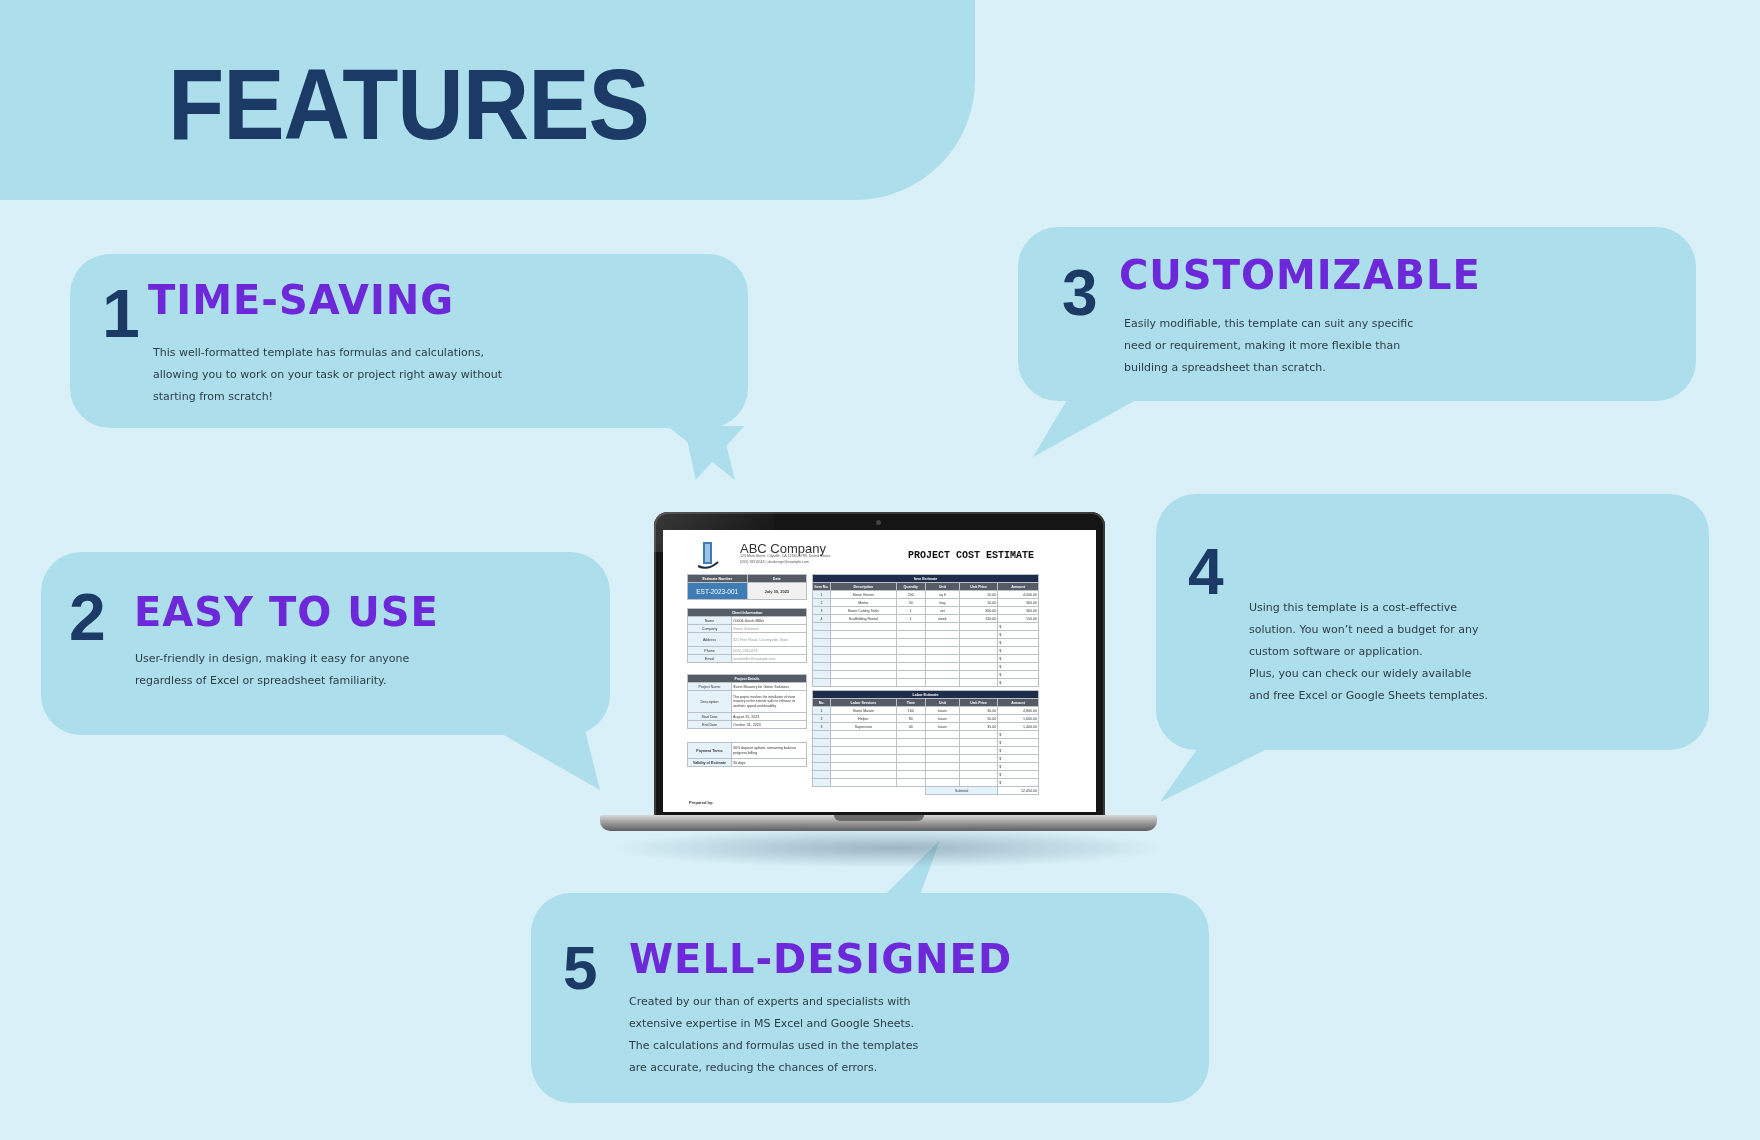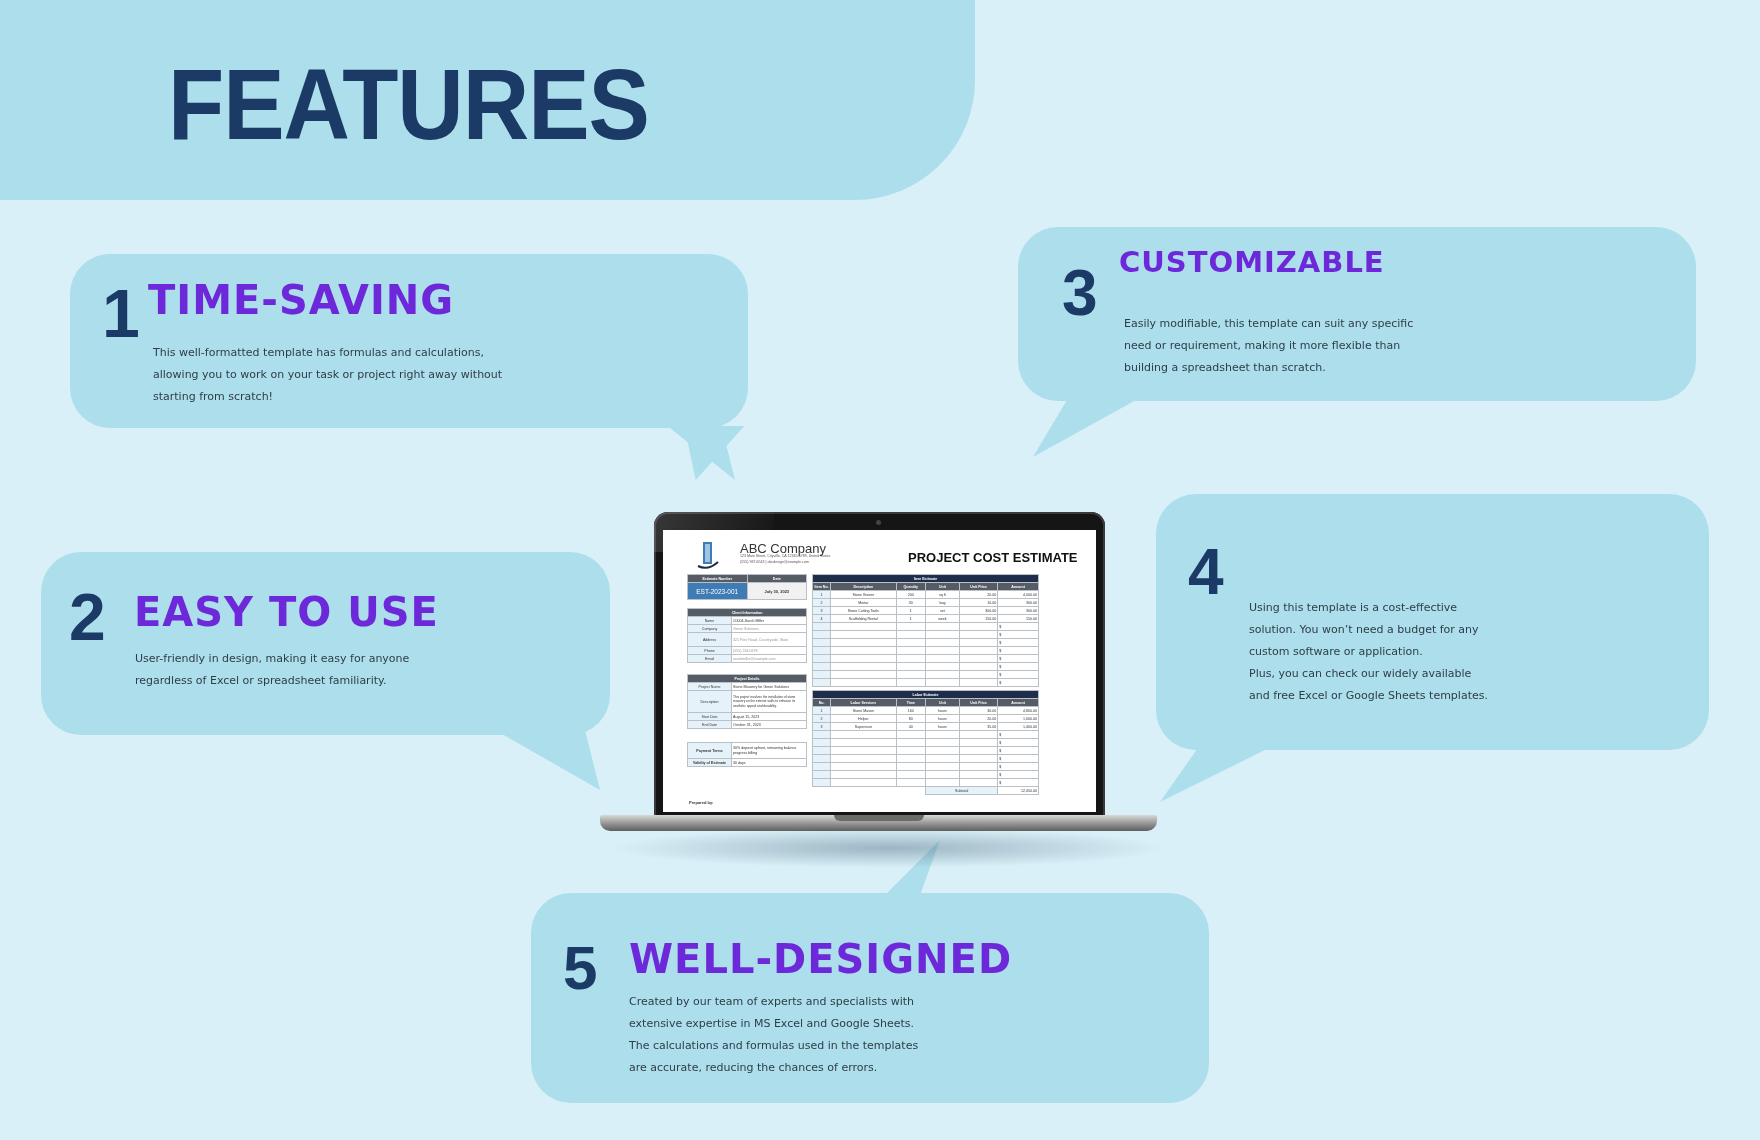--- a/index.html
+++ b/index.html
@@ -19,21 +19,21 @@
   .bezel { position: absolute; left: 654px; top: 512px; width: 451px; height: 306px; background: #151515; border-radius: 14px 14px 0 0; box-shadow: inset 0 0 0 2px #3a3a3a; overflow: hidden; }
   .bezel::before { content: ""; position: absolute; left: 0; top: 0; width: 120px; height: 40px; background: linear-gradient(120deg, rgba(255,255,255,0.15), rgba(255,255,255,0)); }
   .camera { position: absolute; left: 222px; top: 8px; width: 5px; height: 5px; background: #444; border-radius: 50%; }
   .screen { position: absolute; left: 9px; top: 18px; width: 433px; height: 282px; background: #ffffff; overflow: hidden; font-family: "Liberation Sans", sans-serif; color: #333; }
   .base { position: absolute; left: 600px; top: 815px; width: 557px; height: 16px; background: linear-gradient(#d8d8d8, #8d8d8d 60%, #5f5f5f); border-radius: 2px 2px 10px 10px; }
   .notch { position: absolute; left: 234px; top: 0; width: 90px; height: 6px; background: #6a6a6a; border-radius: 0 0 6px 6px; }
 
   .logo { position: absolute; left: 34px; top: 10px; width: 22px; height: 30px; }
   .co-name { position: absolute; left: 77px; top: 11px; font-size: 13px; color: #333; }
   .co-addr { position: absolute; left: 77px; top: 23px; font-size: 3.6px; color: #555; line-height: 6px; }
-  .est-title { position: absolute; left: 245px; top: 20px; font-family: Liberation Sans, sans-serif; font-weight: 700; font-size: 13px; color: #111; }
+  .est-title { position: absolute; left: 245px; top: 20px; font-family: Liberation Mono, monospace; font-weight: 700; font-size: 10px; color: #111; }
 
   .tbl { position: absolute; border-collapse: collapse; font-size: 3.6px; table-layout: fixed; }
   .tbl td, .tbl th { border: 0.5px solid #b9c0c6; height: 8px; padding: 0 1px; text-align: center; white-space: nowrap; overflow: hidden; }
   .tbl th { background: #555c66; color: #fff; font-weight: 700; }
   .tbl th.dark { background: #1e2e4a; }
   .tbl td.lbl { background: #e6f2fa; }
   .tbl td.l { text-align: left; }
   .tbl td.r { text-align: right; }
   .tbl td.grey { color: #999; text-align: left; }
   .tbl td.idx { background: #e6f2fa; }
@@ -57,21 +57,21 @@
     <div>starting from scratch!</div>
   </div>
 </div>
 
 <div class="tail" style="left:1033px;top:398px;border-left:0 solid transparent;border-right:110px solid transparent;border-top:0 solid transparent;border-bottom:0;"></div>
 <svg style="position:absolute;left:1030px;top:395px;" width="120" height="65">
     <polygon points="40,0 115,0 3,62" fill="#acdeeb"></polygon>
   </svg>
 <div class="bubble" style="left:1018px;top:227px;width:678px;height:174px;">
   <div class="num" style="left:44px;top:34px;font-size:64px;">3</div>
-  <div class="feat-title" style="left:101px;top:21px;font-size:29px;">CUSTOMIZABLE</div>
+  <div class="feat-title" style="left:101px;top:28px;font-size:40px;">CUSTOMIZABLE</div>
   <div class="feat-desc" style="left:106px;top:86px;">
     <div>Easily modifiable, this template can suit any specific</div>
     <div>need or requirement, making it more flexible than</div>
     <div>building a spreadsheet than scratch.</div>
   </div>
 </div>
 <svg style="position:absolute;left:660px;top:420px;" width="80" height="62">
     <polygon points="0,0 60,0 75,60" fill="#acdeeb"></polygon>
   </svg>
 
@@ -101,21 +101,21 @@
   </div>
 </div>
 
 <svg style="position:absolute;left:885px;top:840px;" width="60" height="56">
     <polygon points="55,0 35,55 0,55" fill="#acdeeb"></polygon>
   </svg>
 <div class="bubble" style="left:531px;top:893px;width:678px;height:210px;">
   <div class="num" style="left:32px;top:44px;font-size:62px;">5</div>
   <div class="feat-title" style="left:98px;top:46px;font-size:40px;">WELL-DESIGNED</div>
   <div class="feat-desc" style="left:98px;top:98px;">
-    <div>Created by our team of experts and specialists with</div>
+    <div>Created by our than of experts and specialists with</div>
     <div>extensive expertise in MS Excel and Google Sheets.</div>
     <div>The calculations and formulas used in the templates</div>
     <div>are accurate, reducing the chances of errors.</div>
   </div>
 </div>
 
 <div class="laptop-shadow"></div>
 <div class="bezel">
   <div class="camera"></div>
   <div class="screen">

